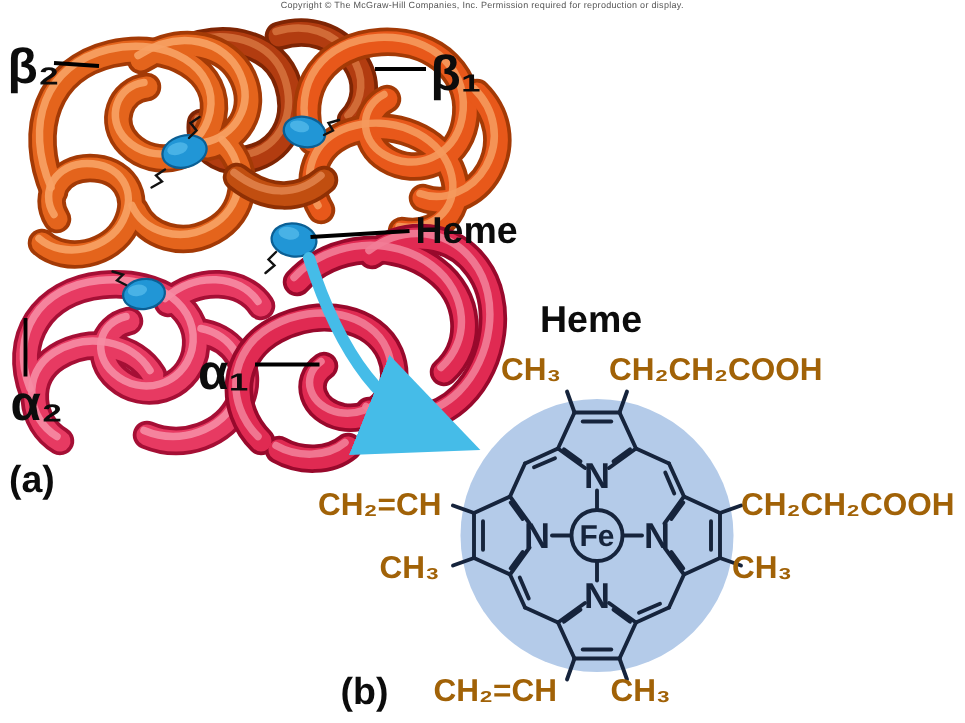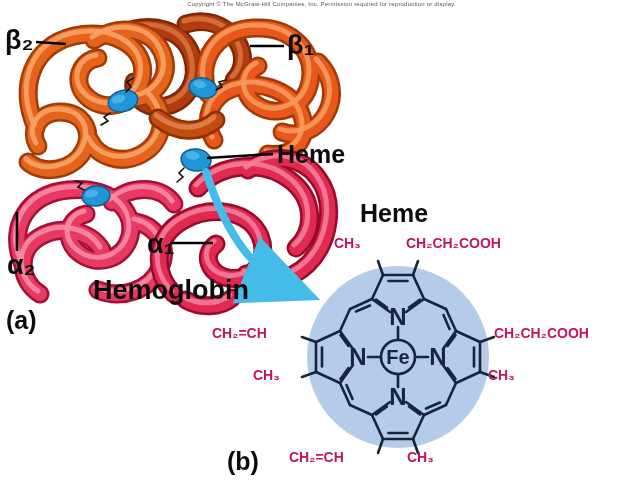--- a/index.html
+++ b/index.html
@@ -8,26 +8,26 @@
     font-family:"Liberation Sans","DejaVu Sans",sans-serif;
   }
   .copyright{
     position:absolute;top:1px;left:0;width:100%;text-align:center;
     font-size:6px;color:#555;letter-spacing:.2px;
   }
   svg.art{position:absolute;left:0;top:0;}
   .lbl{
     position:absolute;font-weight:bold;color:#0c0c0c;white-space:nowrap;line-height:1;
   }
-  .lbl-greek{font-size:27px;}
+  .lbl-greek{font-size:33px;}
   .lbl-heme-a{font-size:25px;}
   .lbl-panel{font-size:25px;}
   .lbl-title-a{font-size:27px;}
   .lbl-title-b{font-size:25px;}
-  .lbl-chem{font-size:14px;color:#be185d;}
+  .lbl-chem{font-size:21px;color:#a16207;}
   
   .tube path{fill:none;stroke-linecap:round;stroke-linejoin:round;}
   .dk path{stroke-width:19px;}
   .mn path{stroke-width:14px;}
   .hi path{stroke-width:5px;opacity:.9;}
   .b2dk path{stroke:#a33a06;} .b2mn path{stroke:#e4641c;} .b2hi path{stroke:#f7a265;}
   .middk path{stroke:#7e2504;} .midmn path{stroke:#b23c10;} .midhi path{stroke:#d4703c;}
   .b1dk path{stroke:#a33a06;} .b1mn path{stroke:#e8581a;} .b1hi path{stroke:#f59a5d;}
   .cndk path{stroke:#8f3004;} .cnmn path{stroke:#c14e10;} .cnhi path{stroke:#e0824a;}
   .a2dk path{stroke:#a50f35;} .a2mn path{stroke:#e73a62;} .a2hi path{stroke:#f68ca4;}
@@ -260,22 +260,21 @@
       <text class="atom" x="438" y="365" font-size="24">N</text>
       <text class="atom" x="398" y="405" font-size="24">N</text>
       <text class="atom" x="358" y="365" font-size="24">N</text>
     </g>
   </svg>
 
   <div class="lbl lbl-greek" style="left:5px;  top:27px;">β₂</div>
   <div class="lbl lbl-greek" style="left:287px;top:32px;">β₁</div>
   <div class="lbl lbl-heme-a" style="left:277px;top:142px;">Heme</div>
   <div class="lbl lbl-greek" style="left:7px;  top:252px;text-align:right;">α₂</div>
-  <div class="lbl lbl-greek" style="left:147px;top:231px;">α₁</div>
-  <div class="lbl lbl-title-a" style="left:93px;top:277px;">Hemoglobin</div>
+  <div class="lbl lbl-greek" style="left:132px;top:231px;">α₁</div>
   <div class="lbl lbl-panel" style="left:6px;  top:308px;">(a)</div>
   <div class="lbl lbl-panel" style="left:227px;top:449px;">(b)</div>
 
   <div class="lbl lbl-title-b" style="left:360px;top:201px;">Heme</div>
   <div class="lbl lbl-chem" style="left:334px;top:236px;">CH₃</div>
   <div class="lbl lbl-chem" style="left:406px;top:236px;">CH₂CH₂COOH</div>
   <div class="lbl lbl-chem" style="left:212px;top:326px;">CH₂=CH</div>
   <div class="lbl lbl-chem" style="left:253px;top:368px;">CH₃</div>
   <div class="lbl lbl-chem" style="left:494px;top:326px;">CH₂CH₂COOH</div>
   <div class="lbl lbl-chem" style="left:488px;top:368px;">CH₃</div>

